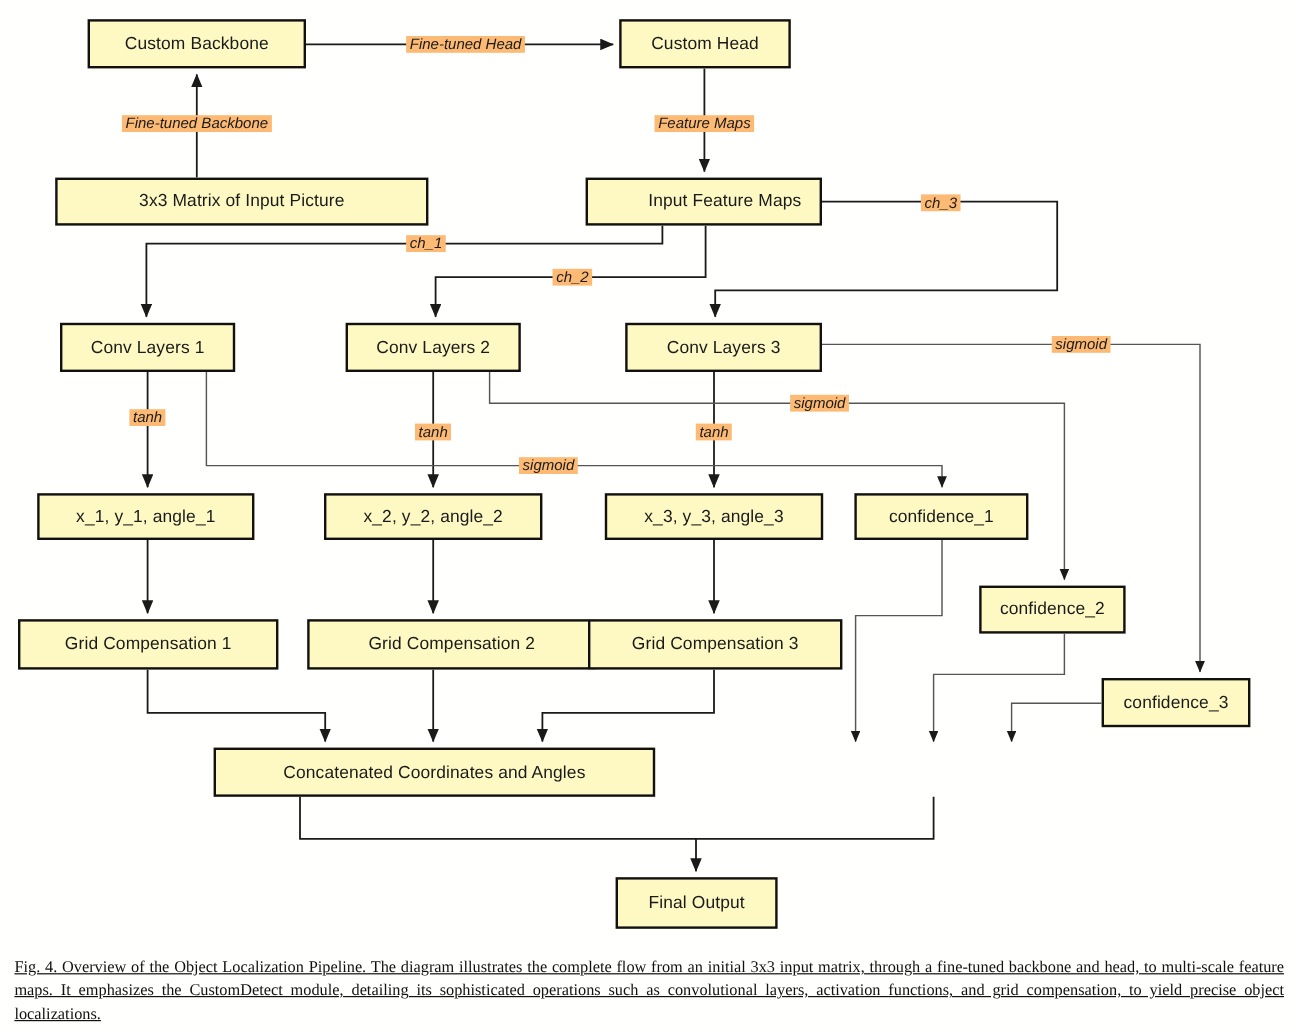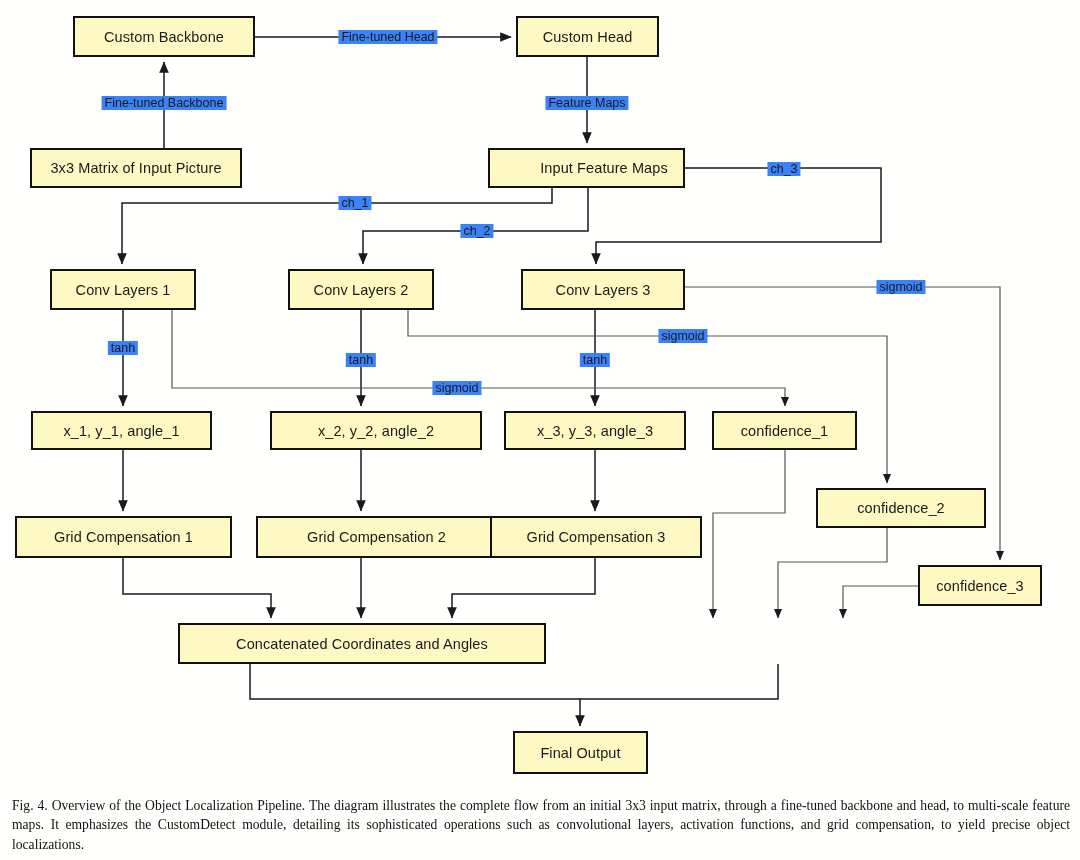--- a/index.html
+++ b/index.html
@@ -16,31 +16,33 @@
     box-sizing:border-box;
     background:#fef9c3;
     border:2.4px solid #111;
     display:flex;align-items:center;justify-content:center;
     font-size:14.5px;color:#1a1a1a;
     letter-spacing:.1px;
     white-space:nowrap;
   }
   .edge-label{
     position:absolute;
-    background:#3b82f6;
+    background:#fdba74;
     font-size:12.5px;color:#1a1a1a;
     padding:0 3px;
     transform:translate(-50%,-50%);
     white-space:nowrap;
+    font-style:italic;
   }
   #caption{
     position:absolute;left:12px;top:796px;width:1058px;
     font-family:"Liberation Serif", serif;
     font-size:13.6px;line-height:1.42;color:#111;
     text-align:justify;
+    text-decoration:underline;
   }
 </style>
 </head>
 <body>
 
 <div id="stage">
 
   <svg id="wires" viewBox="0 0 1080 860">
     <defs>
       <marker id="ah" markerWidth="9" markerHeight="9" refX="7.2" refY="3.2" orient="auto" markerUnits="strokeWidth">
@@ -91,33 +93,33 @@
       <path d="M785,450 L785,513 L713,513 L713,618" marker-end="url(#ahs)"></path>
 
       <path d="M887,528 L887,562 L778,562 L778,618" marker-end="url(#ahs)"></path>
 
       <path d="M918,586 L843,586 L843,618" marker-end="url(#ahs)"></path>
     </g>
   </svg>
 
   <div class="node" style="left:73px;top:16px;width:182px;height:41px;">Custom Backbone</div>
   <div class="node" style="left:516px;top:16px;width:143px;height:41px;">Custom Head</div>
-  <div class="node" style="left:30px;top:148px;width:212px;height:40px;">3x3 Matrix of Input Picture</div>
+  <div class="node" style="left:46px;top:148px;width:311px;height:40px;">3x3 Matrix of Input Picture</div>
   <div class="node" style="left:488px;top:148px;width:197px;height:40px;padding-left:35px;">Input Feature Maps</div>
   <div class="node" style="left:50px;top:269px;width:146px;height:41px;">Conv Layers 1</div>
   <div class="node" style="left:288px;top:269px;width:146px;height:41px;">Conv Layers 2</div>
   <div class="node" style="left:521px;top:269px;width:164px;height:41px;">Conv Layers 3</div>
   <div class="node" style="left:31px;top:411px;width:181px;height:39px;">x_1, y_1, angle_1</div>
-  <div class="node" style="left:270px;top:411px;width:212px;height:39px;">x_2, y_2, angle_2</div>
+  <div class="node" style="left:270px;top:411px;width:182px;height:39px;">x_2, y_2, angle_2</div>
   <div class="node" style="left:504px;top:411px;width:182px;height:39px;">x_3, y_3, angle_3</div>
   <div class="node" style="left:712px;top:411px;width:145px;height:39px;">confidence_1</div>
   <div class="node" style="left:15px;top:516px;width:217px;height:42px;">Grid Compensation 1</div>
   <div class="node" style="left:256px;top:516px;width:241px;height:42px;">Grid Compensation 2</div>
   <div class="node" style="left:490px;top:516px;width:212px;height:42px;">Grid Compensation 3</div>
-  <div class="node" style="left:816px;top:488px;width:170px;height:40px;">confidence_2</div>
+  <div class="node" style="left:816px;top:488px;width:122px;height:40px;">confidence_2</div>
   <div class="node" style="left:918px;top:565px;width:124px;height:41px;">confidence_3</div>
   <div class="node" style="left:178px;top:623px;width:368px;height:41px;">Concatenated Coordinates and Angles</div>
   <div class="node" style="left:513px;top:731px;width:135px;height:43px;">Final Output</div>
 
   <div class="edge-label" style="left:388px;top:37px;">Fine-tuned Head</div>
   <div class="edge-label" style="left:164px;top:103px;">Fine-tuned Backbone</div>
   <div class="edge-label" style="left:587px;top:103px;">Feature Maps</div>
   <div class="edge-label" style="left:355px;top:203px;">ch_1</div>
   <div class="edge-label" style="left:477px;top:231px;">ch_2</div>
   <div class="edge-label" style="left:784px;top:169px;">ch_3</div>

